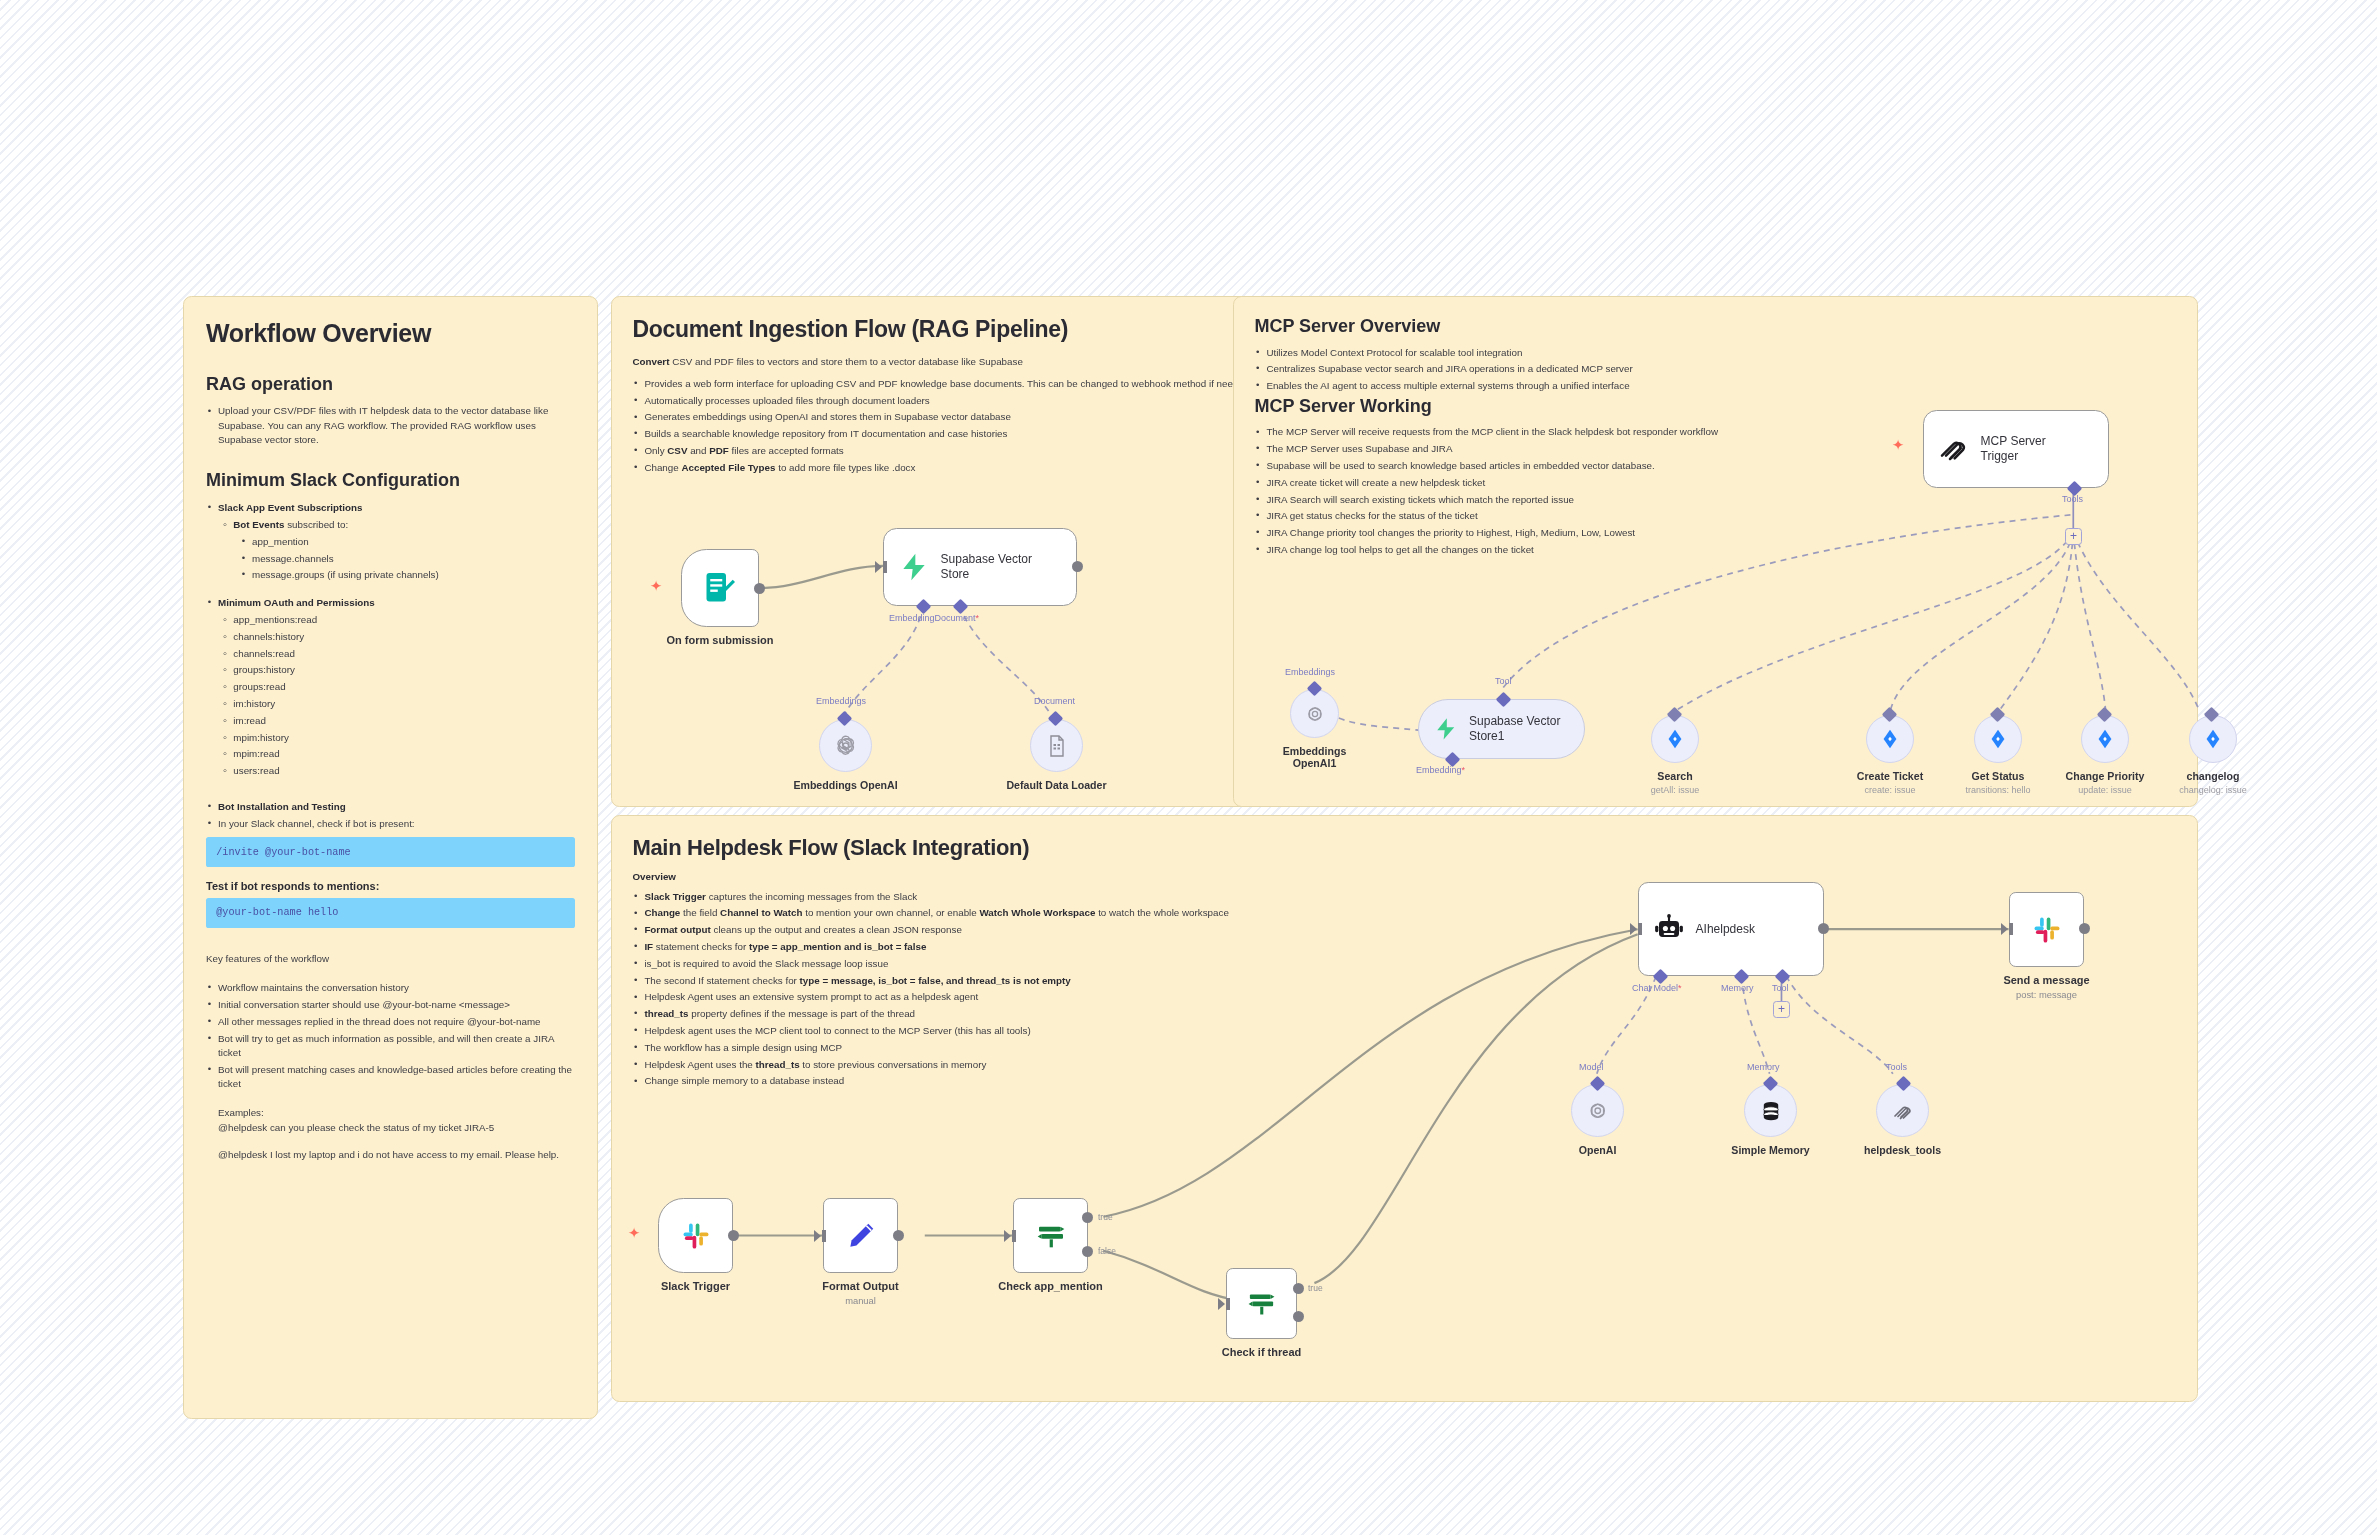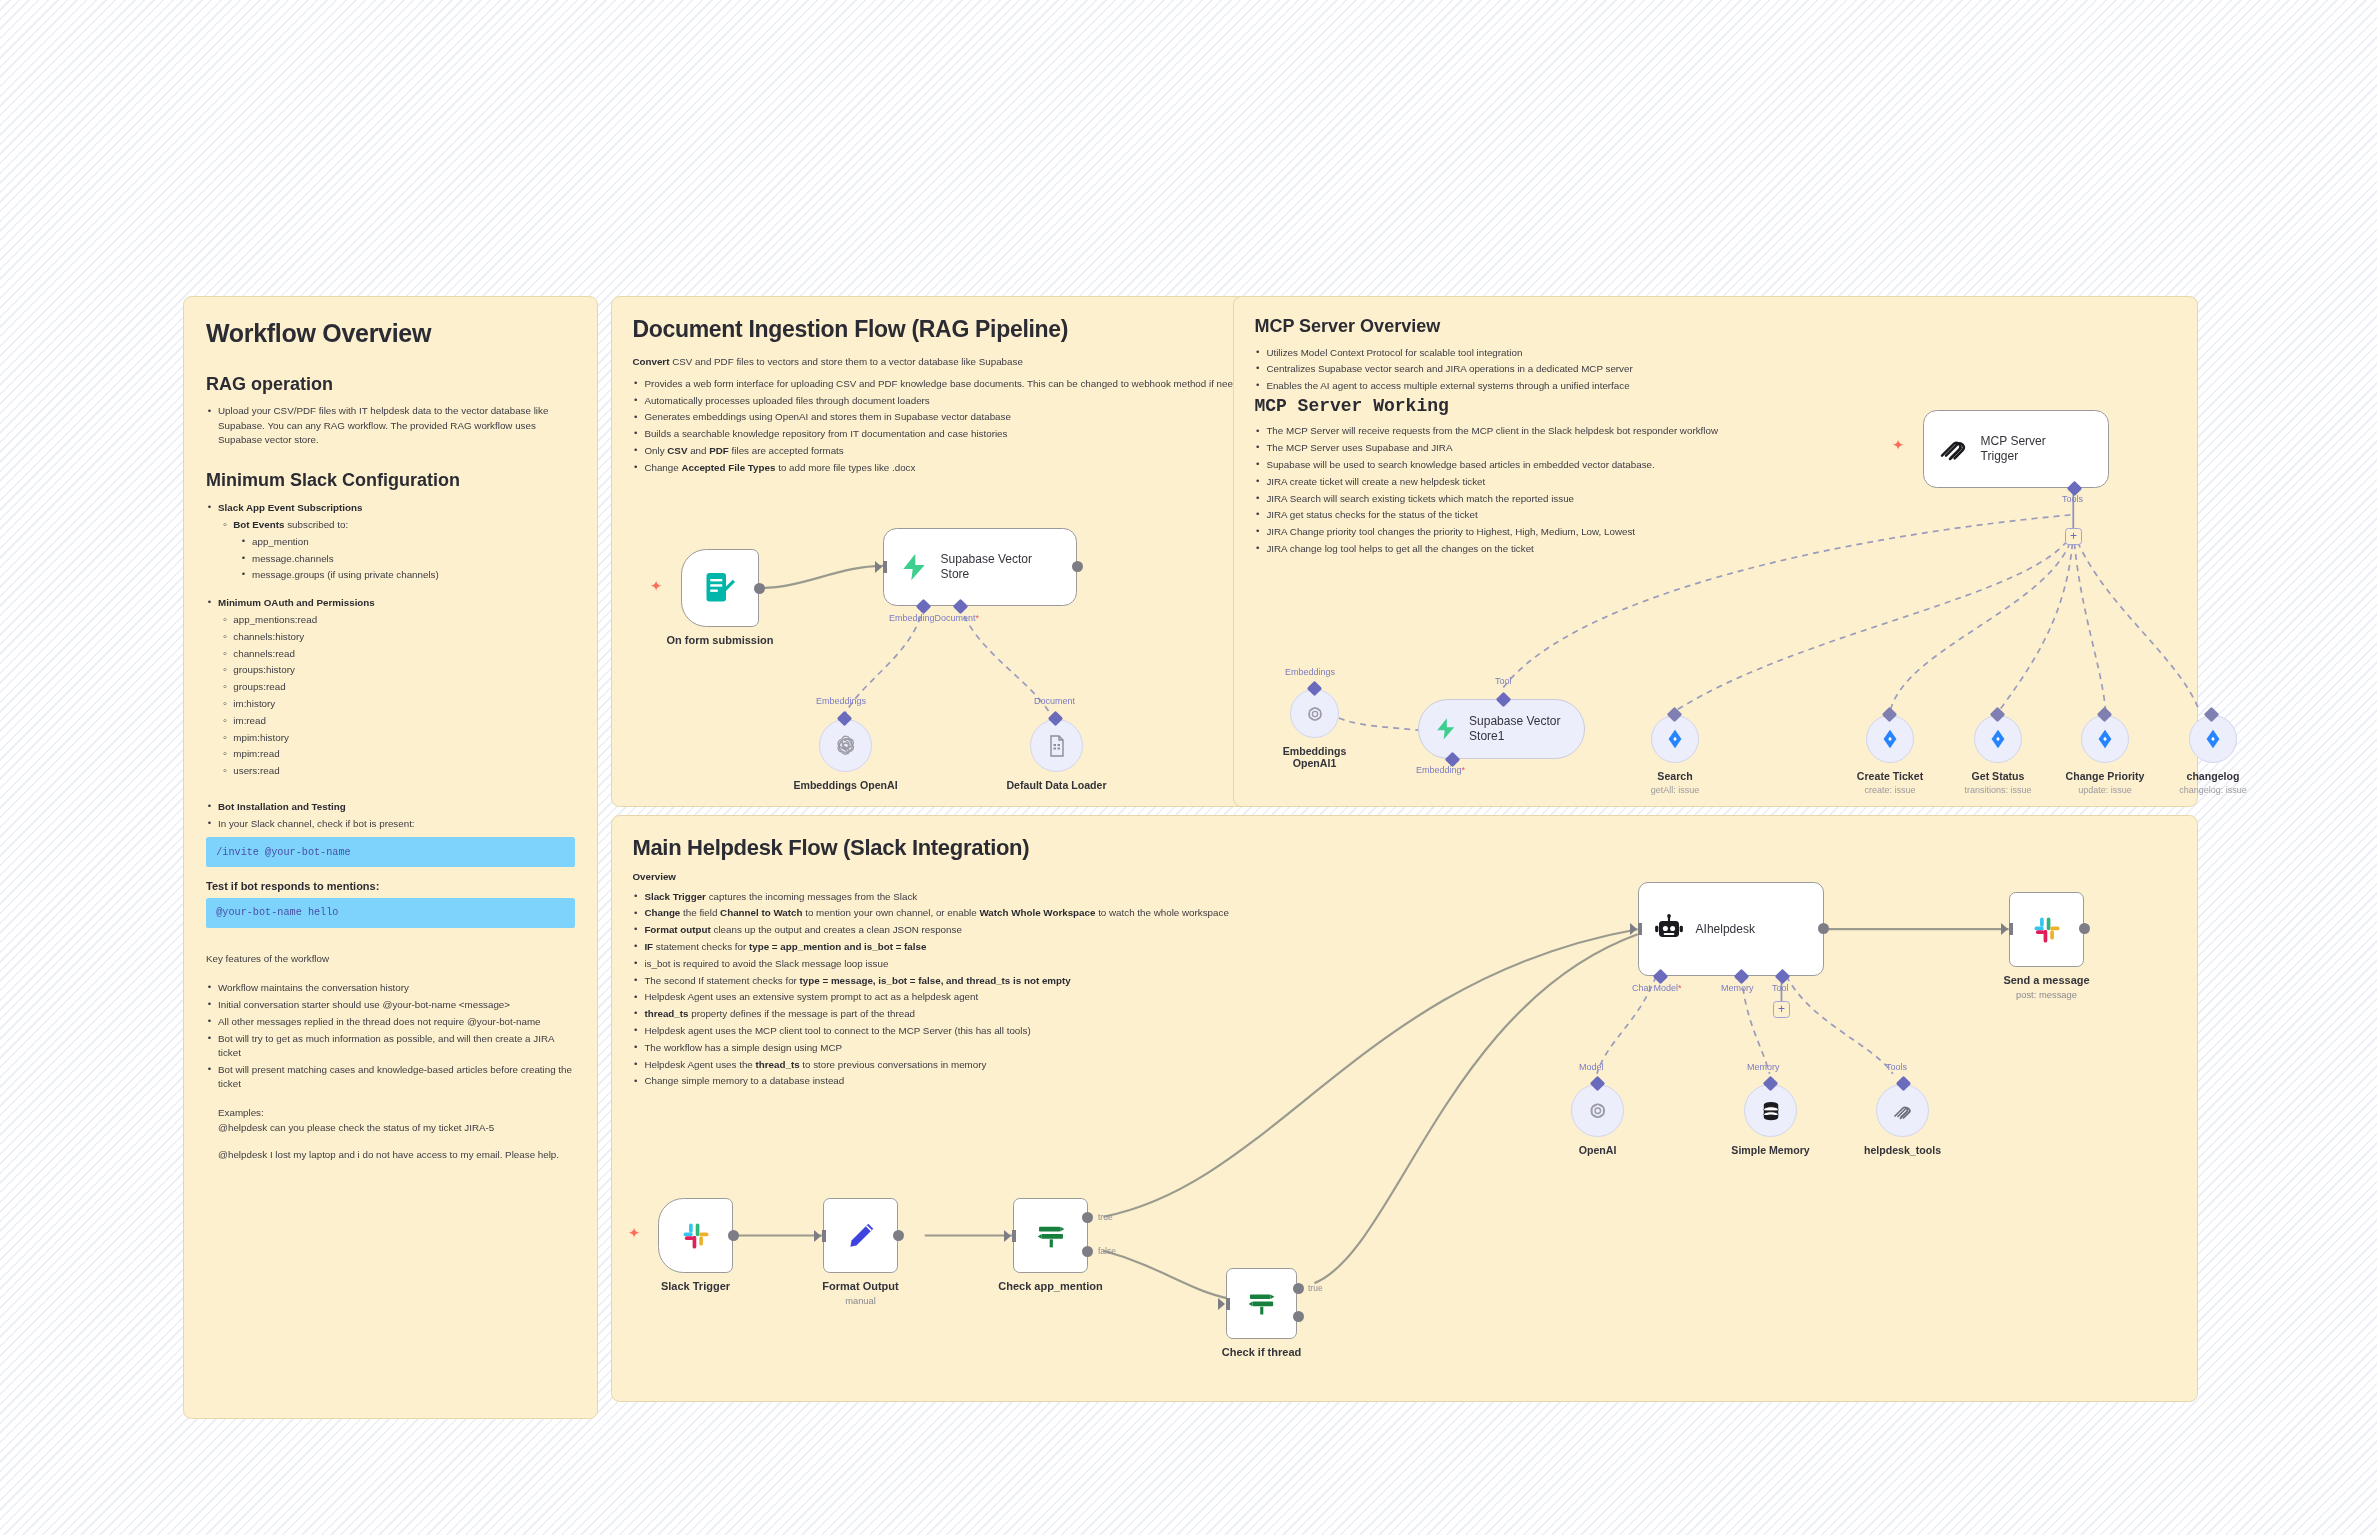--- a/index.html
+++ b/index.html
@@ -297,21 +297,21 @@
   </ul>
 </div>
 
 <div class="note" style="left:1233px; top:296px; width:965px; height:511px; padding:19px 20.4px;">
   <div class="note-h2">MCP Server Overview</div>
   <ul class="bul note-small" style="margin-top:8.5px;">
     <li>Utilizes Model Context Protocol for scalable tool integration</li>
     <li>Centralizes Supabase vector search and JIRA operations in a dedicated MCP server</li>
     <li>Enables the AI agent to access multiple external systems through a unified interface</li>
   </ul>
-  <div class="note-h2" style="font-family:Liberation Mono, monospace;">MCP Server Working</div>
+  <div class="note-h2" style="">MCP Server Working</div>
   <ul class="bul note-small" style="margin-top:8.5px;">
     <li>The MCP Server will receive requests from the MCP client in the Slack helpdesk bot responder workflow</li>
     <li>The MCP Server uses Supabase and JIRA</li>
     <li>Supabase will be used to search knowledge based articles in embedded vector database.</li>
     <li>JIRA create ticket will create a new helpdesk ticket</li>
     <li>JIRA Search will search existing tickets which match the reported issue</li>
     <li>JIRA get status checks for the status of the ticket</li>
     <li>JIRA Change priority tool changes the priority to Highest, High, Medium, Low, Lowest</li>
     <li>JIRA change log tool helps to get all the changes on the ticket</li>
   </ul>
@@ -485,21 +485,21 @@
   <div class="subnode-sub">create: issue</div>
 </div>
 <div class="diamond" style="left:1884px; top:709px; background:#7f7fb2;"></div>
 
 <div class="subnode" style="left:1974px; top:715px;">
   <svg width="22" height="22" viewBox="0 0 24 24">
     <path d="M12 2 L19 12 L12 22 L5 12 Z" fill="#2684ff"></path>
     <path d="M12 9.5 L14 12 L12 14.5 L10 12 Z" fill="#ffffff"></path>
   </svg>
   <div class="subnode-title">Get Status</div>
-  <div class="subnode-sub">transitions: issue</div>
+  <div class="subnode-sub">transitions: hello</div>
 </div>
 <div class="diamond" style="left:1992px; top:709px; background:#7f7fb2;"></div>
 
 <div class="subnode" style="left:2081px; top:715px;">
   <svg width="22" height="22" viewBox="0 0 24 24">
     <path d="M12 2 L19 12 L12 22 L5 12 Z" fill="#2684ff"></path>
     <path d="M12 9.5 L14 12 L12 14.5 L10 12 Z" fill="#ffffff"></path>
   </svg>
   <div class="subnode-title">Change Priority</div>
   <div class="subnode-sub">update: issue</div>

